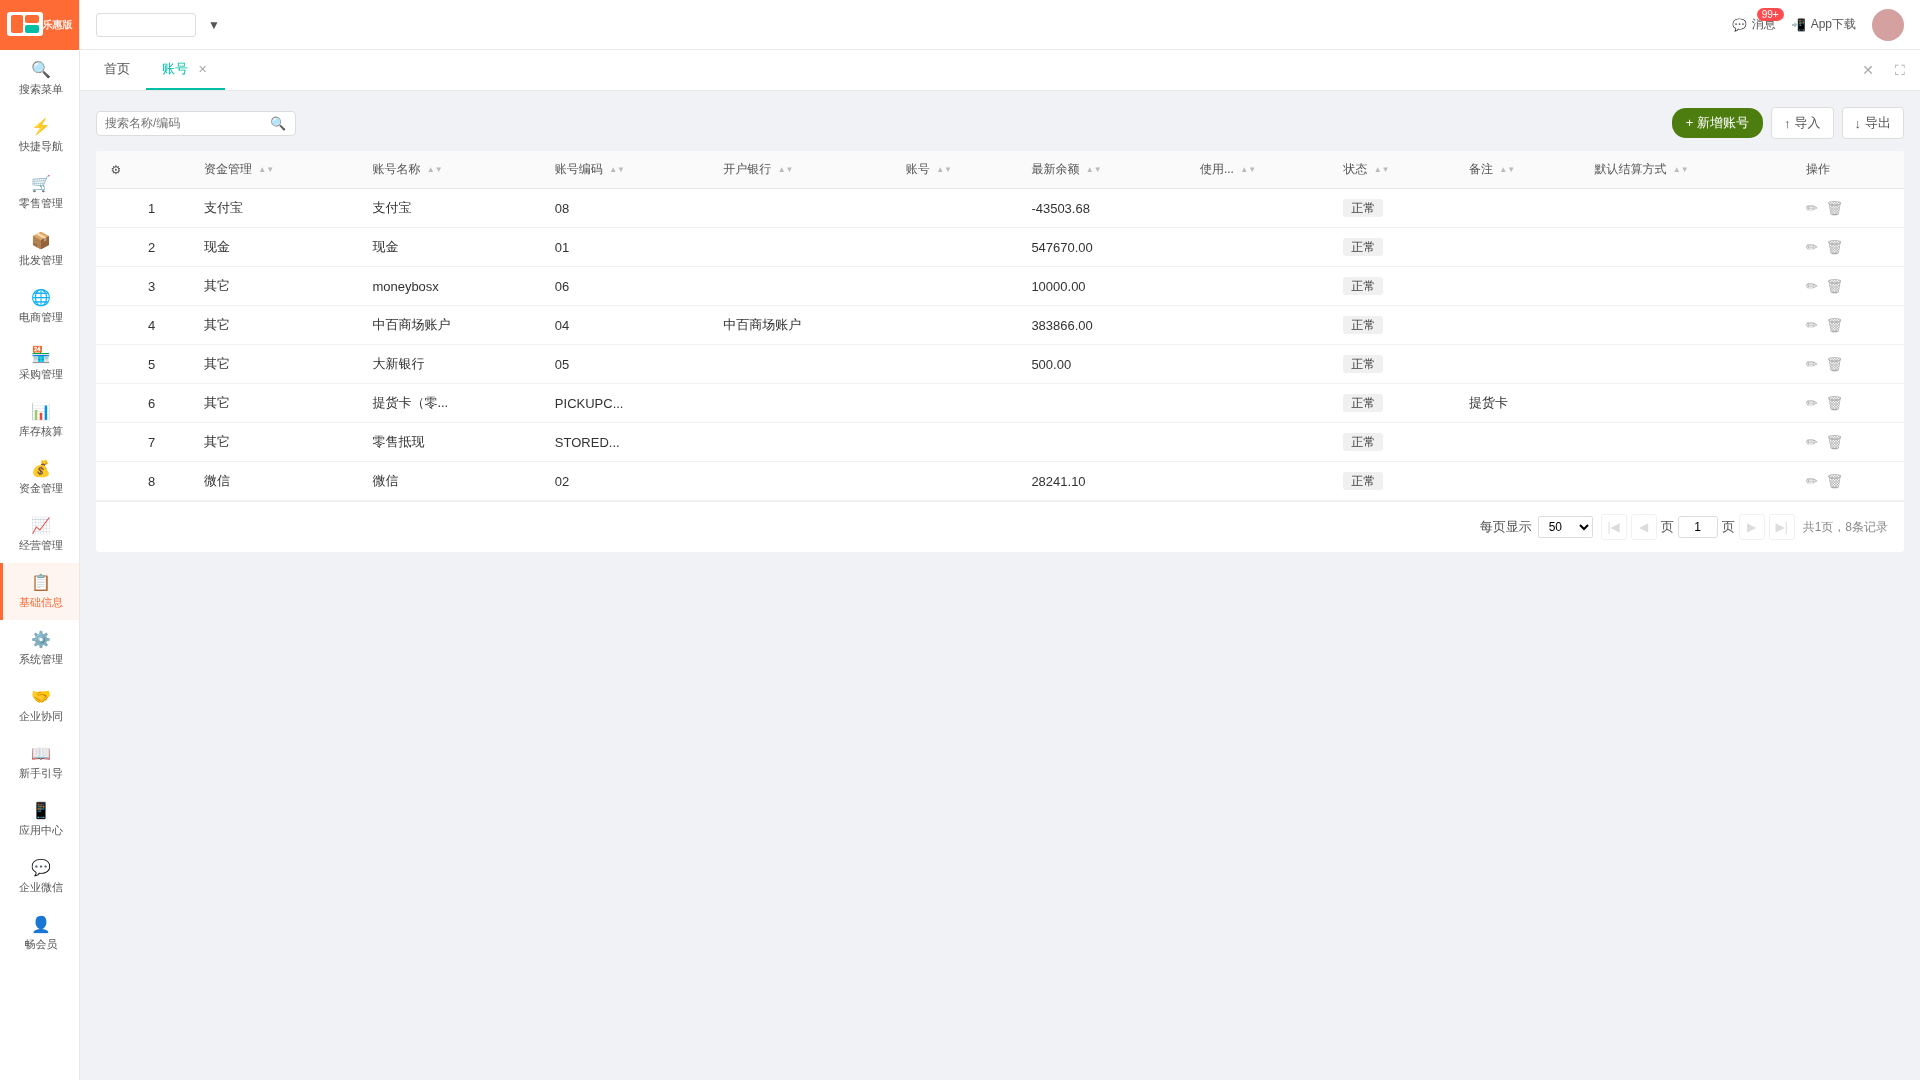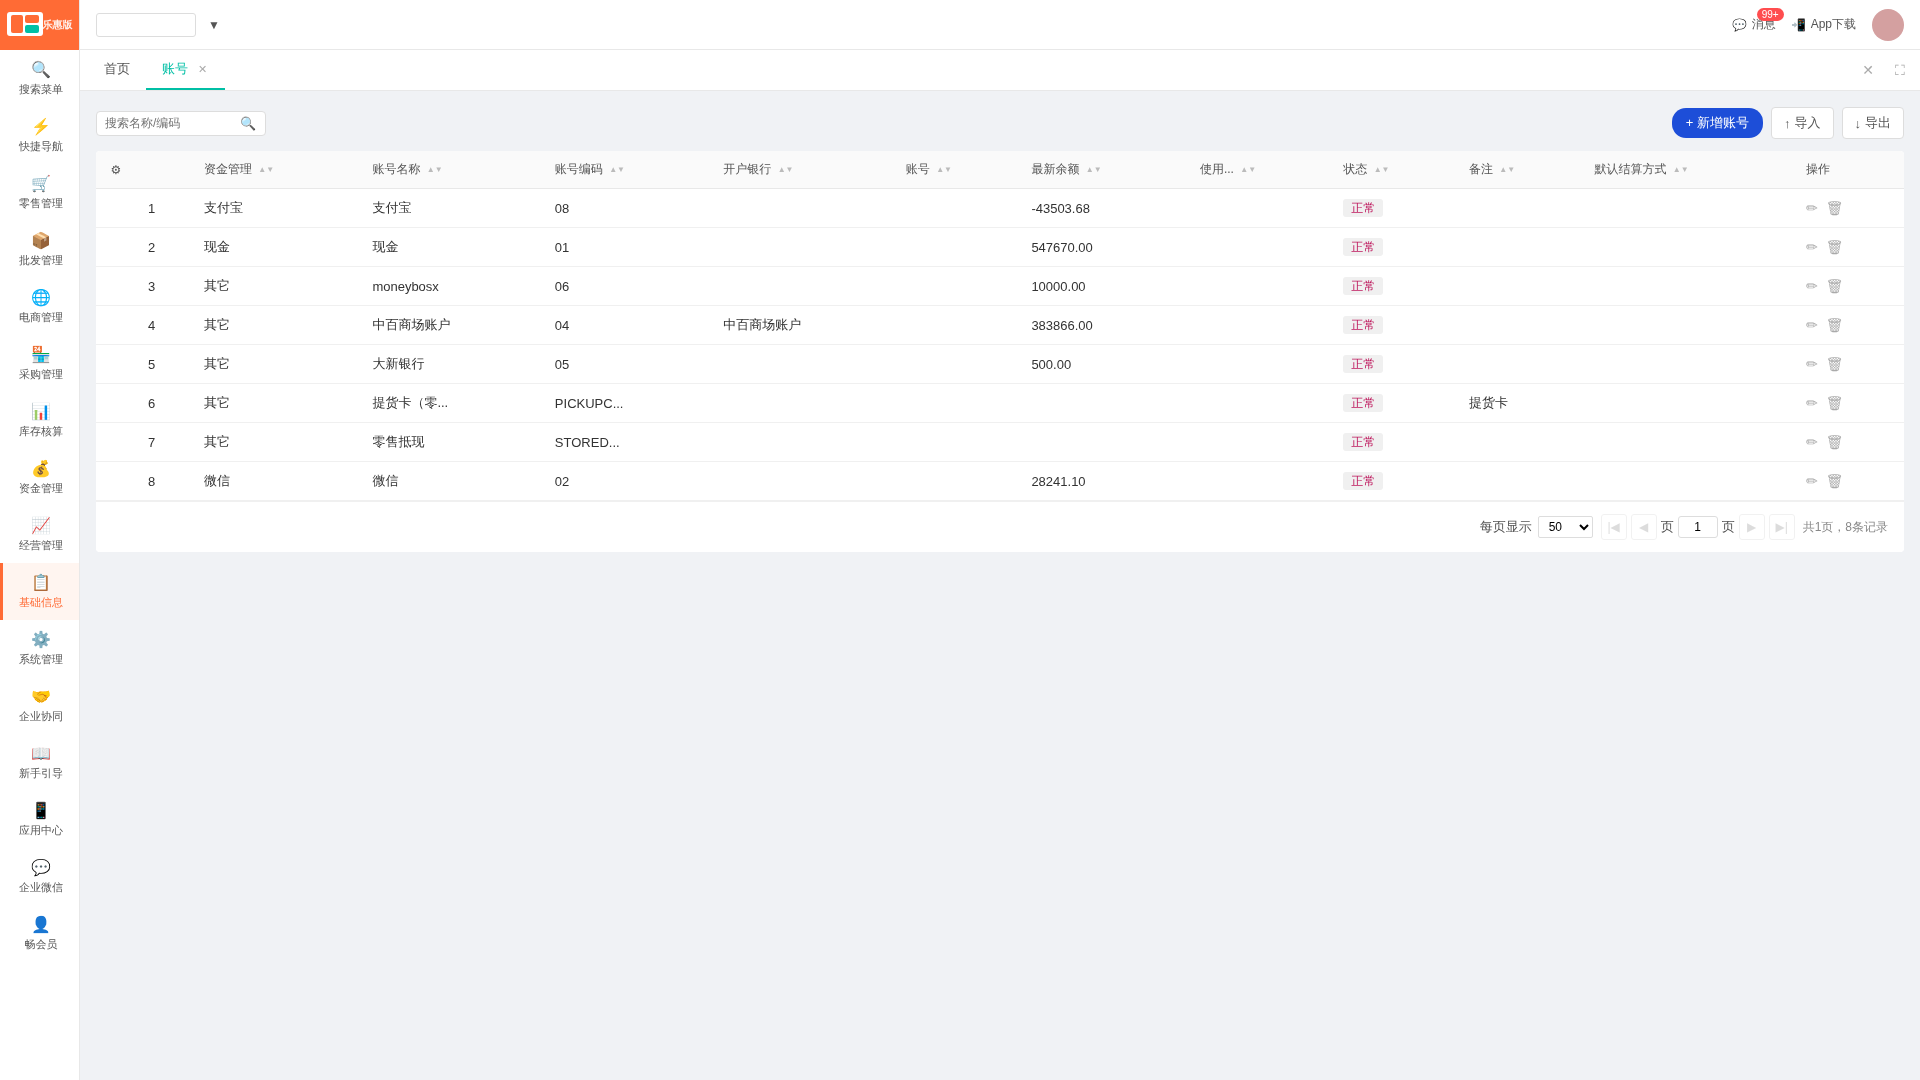--- a/index.html
+++ b/index.html
@@ -209,38 +209,38 @@
       gap: 8px;
     }
     .search-box {
       display: flex;
       align-items: center;
       border: 1px solid #ddd;
       border-radius: 4px;
       background: #fff;
       padding: 4px 8px;
       gap: 6px;
-      width: 170px;
+      width: 200px;
     }
     .search-box input {
       border: none;
       outline: none;
       font-size: 12px;
       color: #999;
       width: 100%;
       background: transparent;
     }
     .search-icon { color: #aaa; font-size: 13px; cursor: pointer; }
     .toolbar-right {
       display: flex;
       align-items: center;
       gap: 8px;
     }
     .btn-primary {
-      background: #1d4ed8;
+      background: #4d7c0f;
       color: white;
       border: none;
       border-radius: 14px;
       padding: 6px 14px;
       font-size: 13px;
       cursor: pointer;
       display: flex;
       align-items: center;
       gap: 4px;
     }
@@ -288,21 +288,21 @@
     }
     td {
       border-bottom: 1px solid #f0f0f0;
       padding: 10px 12px;
       font-size: 13px;
       color: #333;
       white-space: nowrap;
     }
     .status-badge {
       background: #f0f0f0;
-      color: #be185d;
+      color: #404040;
       border-radius: 3px;
       padding: 2px 8px;
       font-size: 12px;
     }
     .action-btns {
       display: flex;
       gap: 8px;
     }
     .action-btn {
       color: #aaa;

